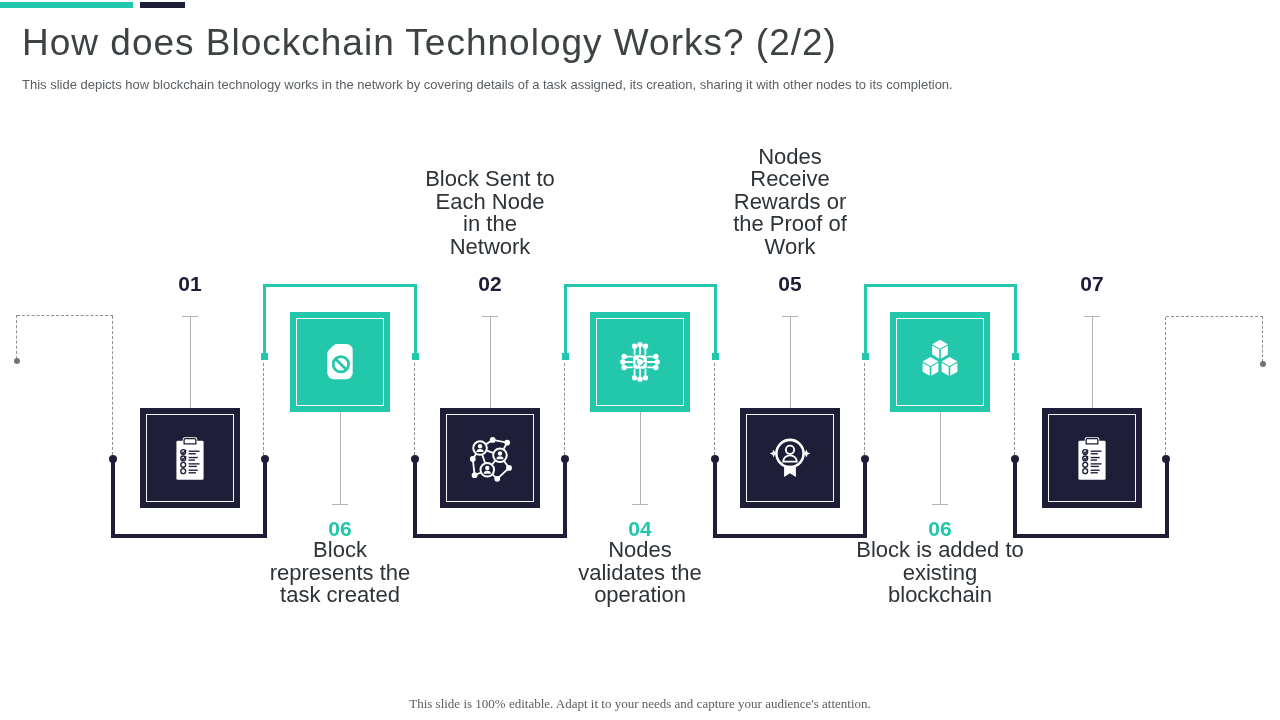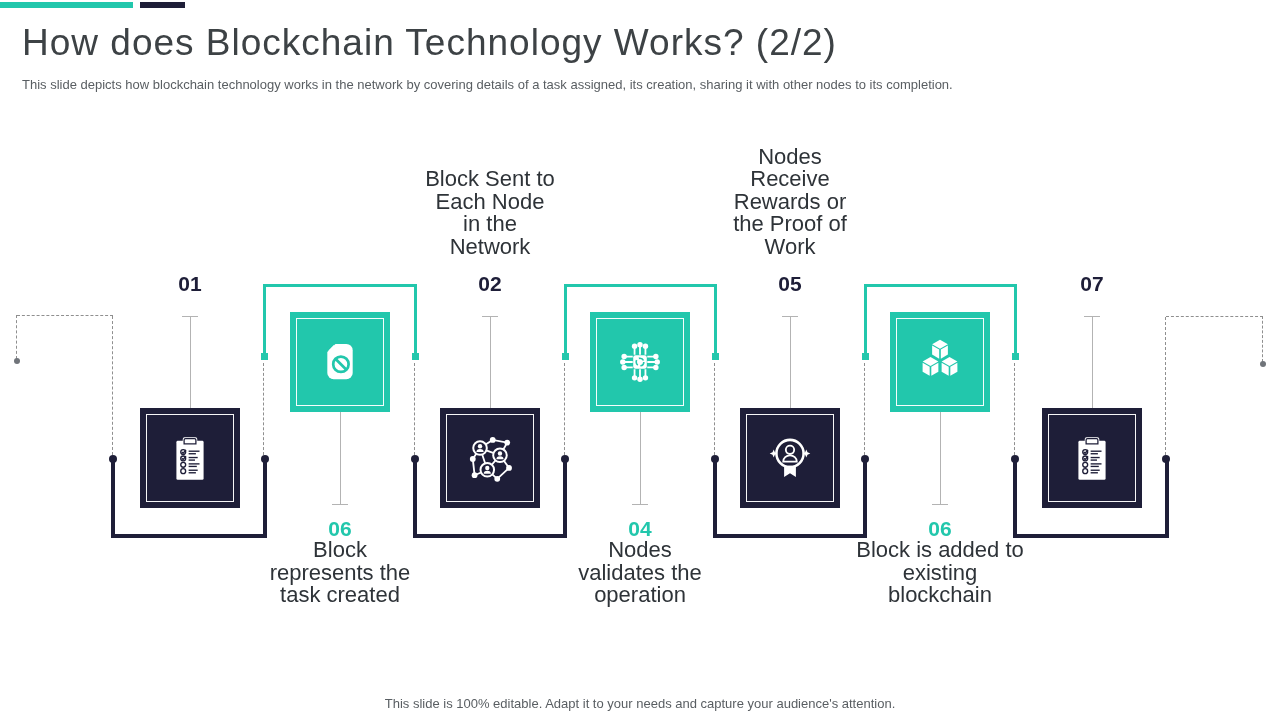--- a/index.html
+++ b/index.html
@@ -36,21 +36,21 @@
   .vline{position:absolute;width:1px;background:var(--line);}
   .tick{position:absolute;height:1px;width:16px;background:var(--line);}
   .bracket-teal{position:absolute;top:284px;height:74px;border:3px solid var(--teal);border-bottom:none;}
   .bracket-dark{position:absolute;top:460px;height:78px;border:4px solid var(--navy);border-top:none;}
   .sq-teal{position:absolute;width:7px;height:7px;top:353px;background:var(--teal);}
   .dot-navy{position:absolute;width:8px;height:8px;top:455px;border-radius:50%;background:var(--navy);}
   .dot-gray{position:absolute;width:6px;height:6px;border-radius:50%;background:var(--dot);}
   .dashv{position:absolute;width:0;border-left:1.5px dashed var(--dash);}
   .dashh{position:absolute;height:0;border-top:1.5px dashed var(--dash);}
 
-  .footer{position:absolute;top:696px;left:0;width:100%;text-align:center;font-size:13px;color:var(--muted);}
+  .footer{position:absolute;top:696px;left:0;width:100%;text-align:center;font-size:13px;color:var(--muted);font-family:Liberation Serif, serif;}
   svg{display:block;}
 </style>
 </head>
 <body>
 
 <div class="slide">
 
   <div class="bar teal"></div>
   <div class="bar navy"></div>
   <div class="title">How does Blockchain Technology Works? (2/2)</div>

